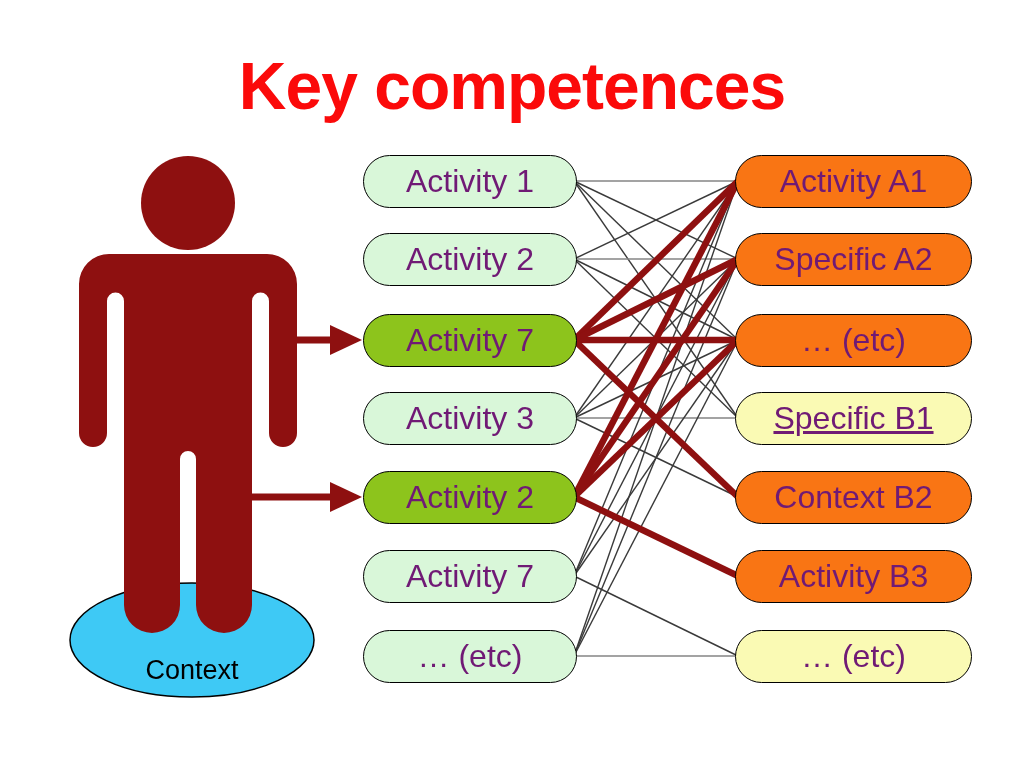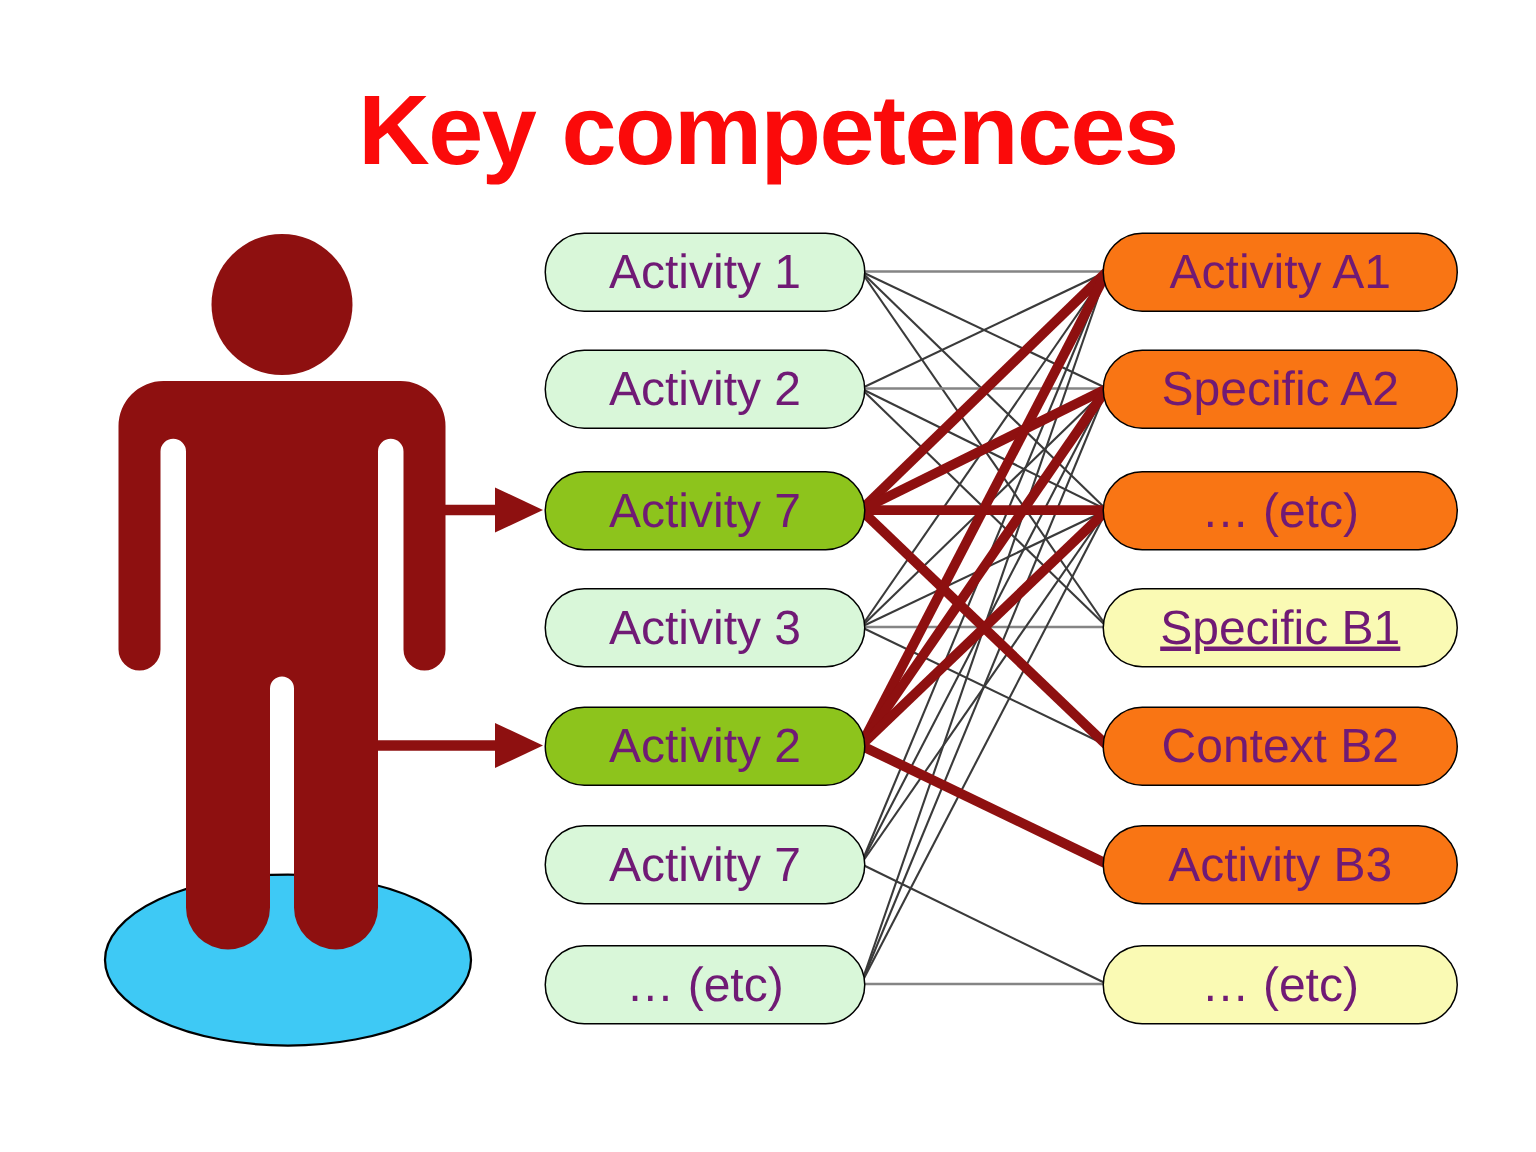--- a/index.html
+++ b/index.html
@@ -109,14 +109,15 @@
   <div id="competences-col">
       <div class="box comp orange" style="top: 154.5px;">Activity A1</div>
       <div class="box comp orange" style="top: 232.5px;">Specific A2</div>
       <div class="box comp orange" style="top: 313.5px;">… (etc)</div>
       <div class="box comp yellow" style="top: 391.5px; text-decoration: underline;">Specific B1</div>
       <div class="box comp orange" style="top: 470.5px;">Context B2</div>
       <div class="box comp orange" style="top: 549.5px;">Activity B3</div>
       <div class="box comp yellow" style="top: 629.5px;">… (etc)</div>
     </div>
 
+  <div class="context-label">Context</div>
 
 </div>
 
 </body></html>

